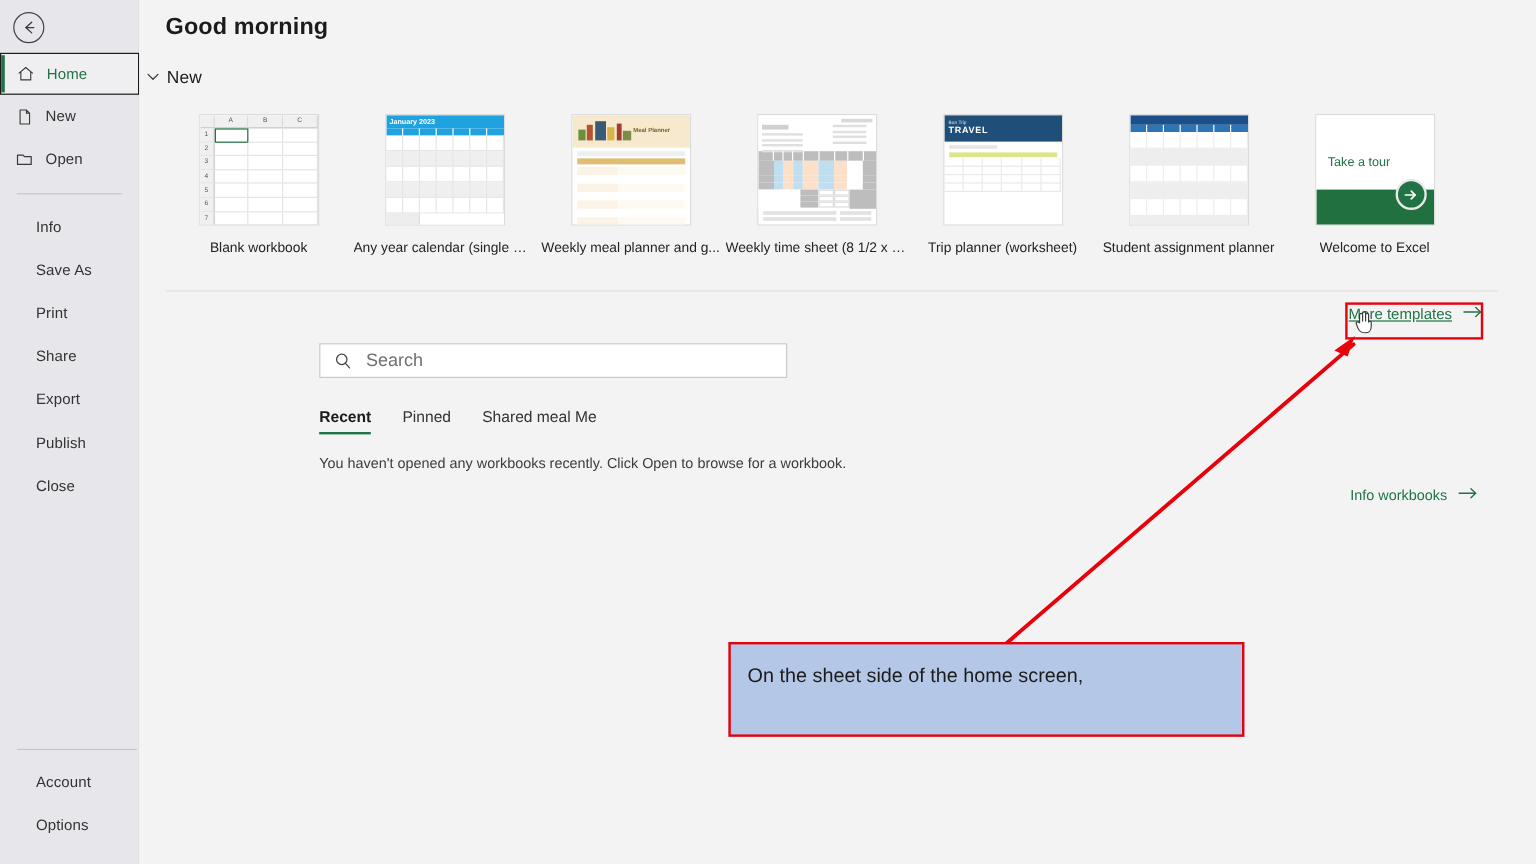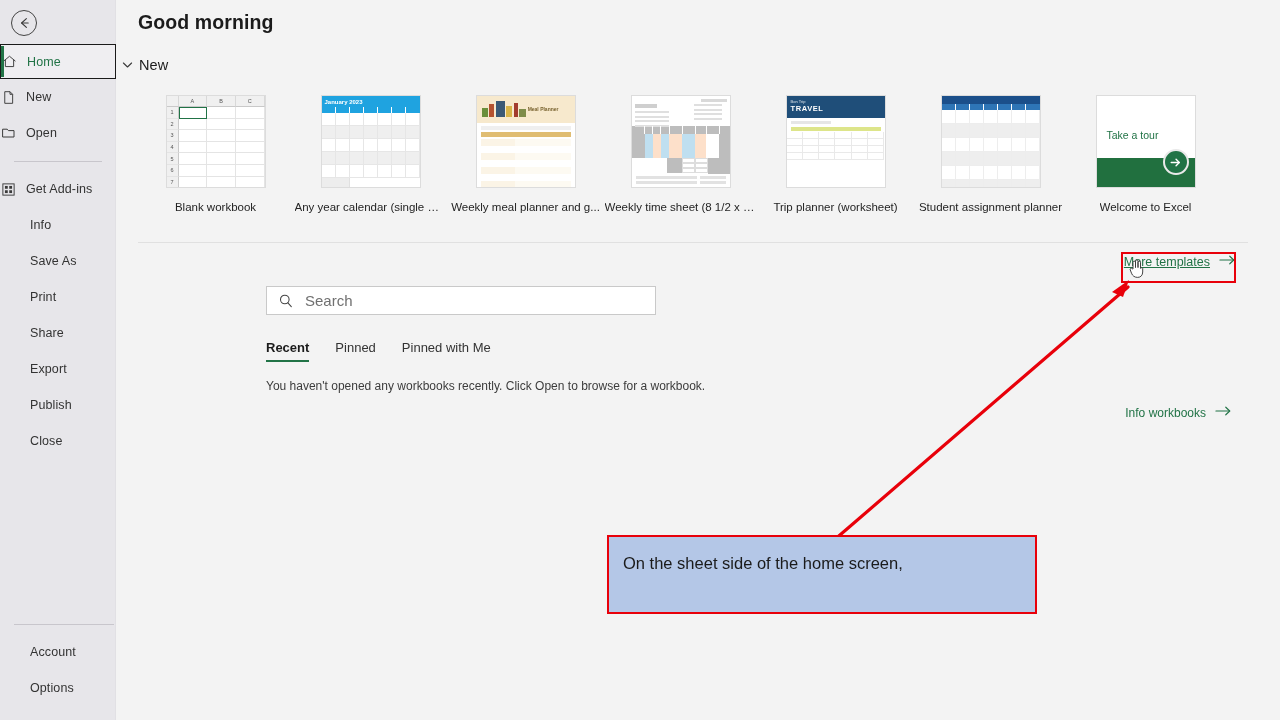--- a/index.html
+++ b/index.html
@@ -28,21 +28,21 @@
     width: 26px; height: 26px; border-radius: 50%;
     border: 1.3px solid #444; position: relative;
     display: flex; align-items: center; justify-content: center;
   }
   .back-circle svg { display: block; }
 
   .nav { position: absolute; top: 44px; left: 0; width: 116px; }
   .nav-item {
     position: relative;
     height: 36px; display: flex; align-items: center;
-    padding-left: 0; font-size: 12.5px; color: #333;
+    padding-left: 12px; font-size: 12.5px; color: #333;
     letter-spacing: .1px;
   }
   .nav-item .ico {
     width: 17px; height: 17px; margin-right: 9px;
     display: inline-flex; align-items: center; justify-content: center;
     flex: 0 0 17px;
   }
   .nav-item.selected {
     background: #efeef1;
     border: 1.6px solid #1a1a1a;
@@ -232,32 +232,20 @@
         <span class="ico">
           <svg width="16" height="16" viewBox="0 0 16 16" aria-hidden="true">
             <path d="M1.6 4.2 H6.2 L7.4 5.6 H13 V12 H1.6 Z" fill="none" stroke="#3a3a3a" stroke-width="1" stroke-linejoin="round"></path>
           </svg>
         </span>
         <span>Open</span>
       </div>
 
       <div class="nav-sep"></div>
 
-      <div class="nav-item">
-        <span class="ico">
-          <svg width="15" height="15" viewBox="0 0 16 16" aria-hidden="true">
-            <rect x="2" y="2" width="12" height="12" fill="none" stroke="#3a3a3a" stroke-width="1"></rect>
-            <rect x="4.2" y="4.2" width="3" height="3" fill="#3a3a3a"></rect>
-            <rect x="8.8" y="4.2" width="3" height="3" fill="#3a3a3a"></rect>
-            <rect x="4.2" y="8.8" width="3" height="3" fill="#3a3a3a"></rect>
-            <rect x="8.8" y="8.8" width="3" height="3" fill="#3a3a3a"></rect>
-          </svg>
-        </span>
-        <span>Get Add-ins</span>
-      </div>
 
       <div class="nav-item plain">
         <span>Info</span>
       </div>
       <div class="nav-item plain">
         <span>Save As</span>
       </div>
       <div class="nav-item plain">
         <span>Print</span>
       </div>
@@ -738,21 +726,21 @@
     </div>
 
     <div class="tabs">
       <div class="tab active">
         <span>Recent</span>
       </div>
       <div class="tab">
         <span>Pinned</span>
       </div>
       <div class="tab">
-        <span>Pinned with Me</span>
+        <span>Shared meal Me</span>
       </div>
     </div>
 
     <div class="empty-msg">You haven't opened any workbooks recently. Click Open to browse for a workbook.</div>
 
     <div class="more-workbooks">
       <span>Info workbooks</span>
       <span>
         <svg width="17" height="12" viewBox="0 0 18 12" aria-hidden="true">
           <path d="M1 6 H15.5" stroke="#217346" stroke-width="1.2" stroke-linecap="round" fill="none"></path>

